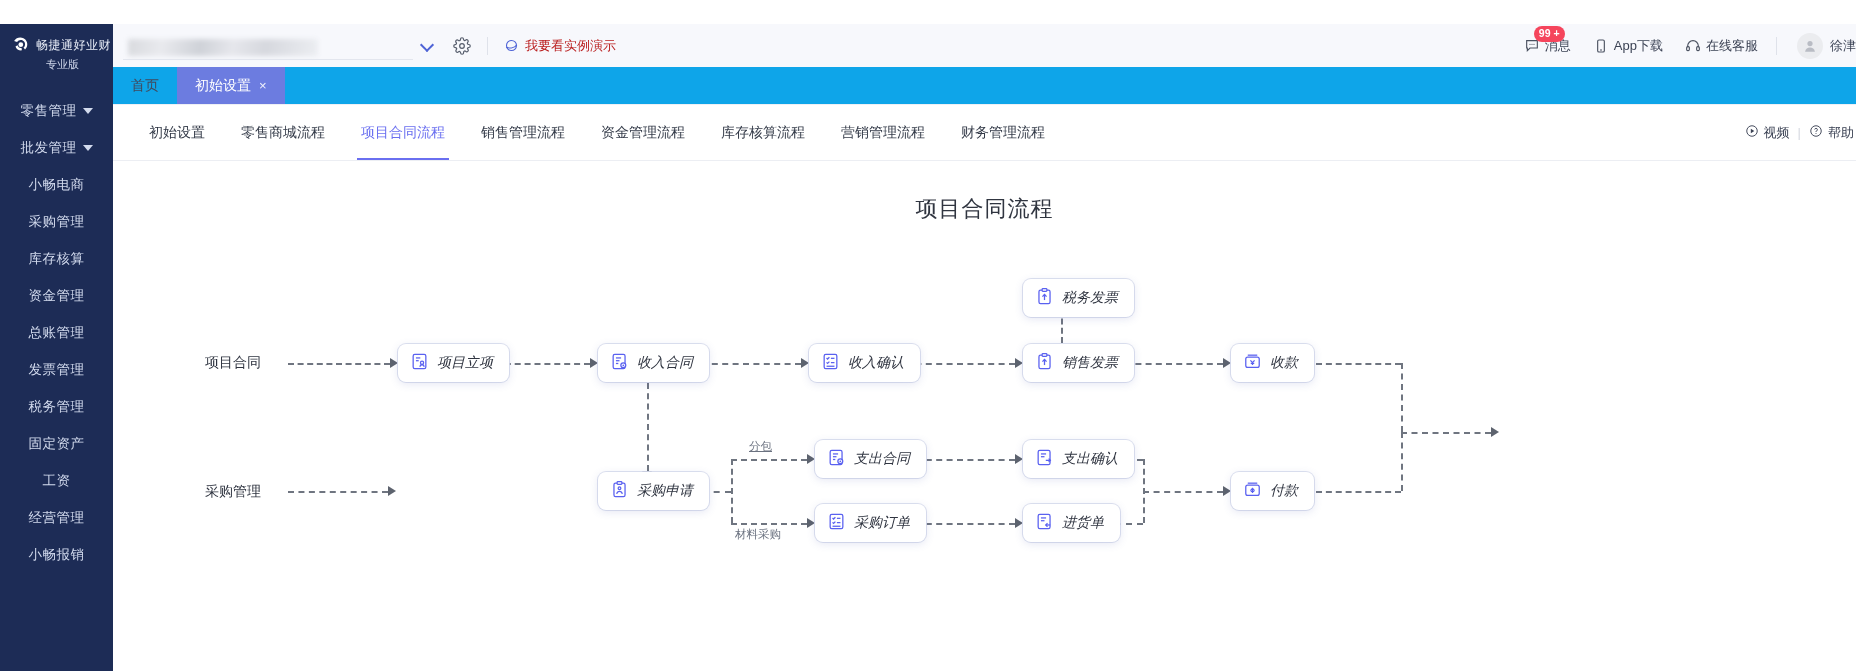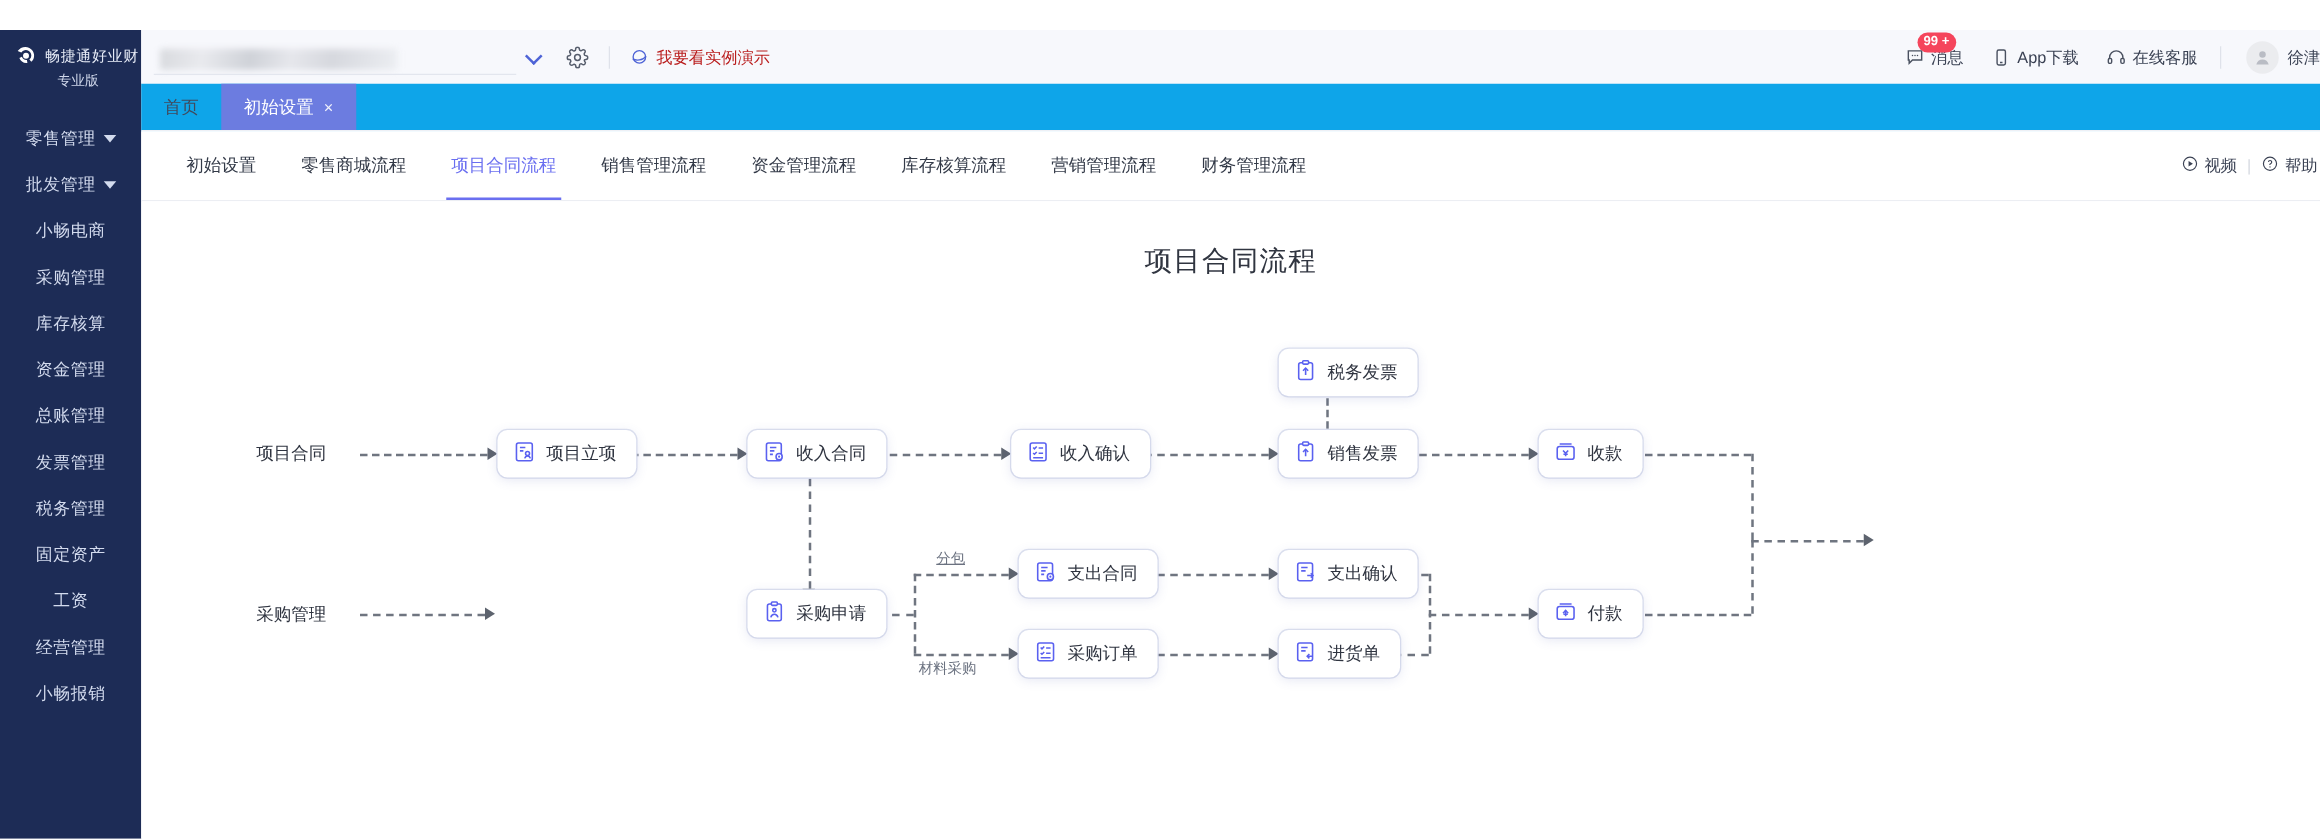--- a/index.html
+++ b/index.html
@@ -125,21 +125,21 @@
   
   .canvas { position:absolute; left:113px; top:161px; right:0; bottom:0; background:#fff; }
   .chart-title {
     position:absolute; left:0; right:0; top:33px; text-align:center;
     font-size:22px; color:#303540; letter-spacing:1px;
   }
   .node {
     position:absolute; height:38px; display:flex; align-items:center; gap:8px;
     padding: 0 16px 0 12px; background:#fff; border-radius:8px;
     box-shadow: 0 2px 9px rgba(90,100,180,.16), 0 0 0 1px rgba(220,224,238,.9);
-    font-size:14px; color:#2f3440; white-space:nowrap;
+    font-size:14px; color:#2f3440; white-space:nowrap;font-style:italic;
   }
   .node svg { flex:none; }
   .rowlabel { position:absolute; font-size:14px; color:#2f3440; white-space:nowrap; }
   .edgelabel { position:absolute; font-size:11.5px; color:#6b7280; white-space:nowrap; }
   .hline {
     position:absolute; height:0; border-top:2px dashed #6f7580;
   }
   .vline {
     position:absolute; width:0; border-left:2px dashed #6f7580;
   }

